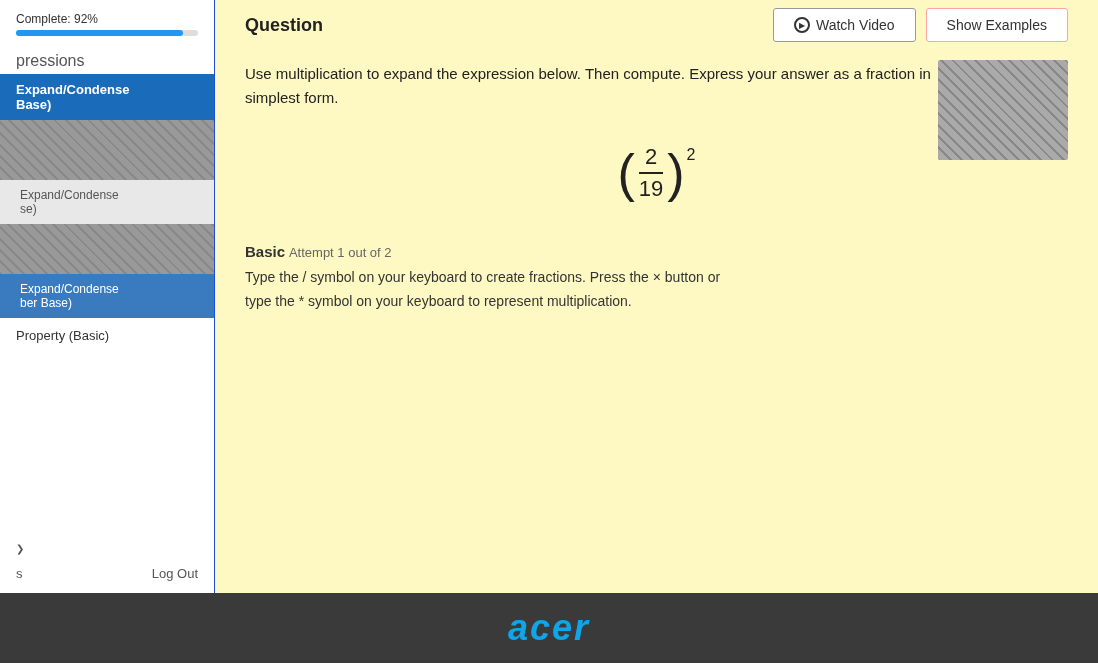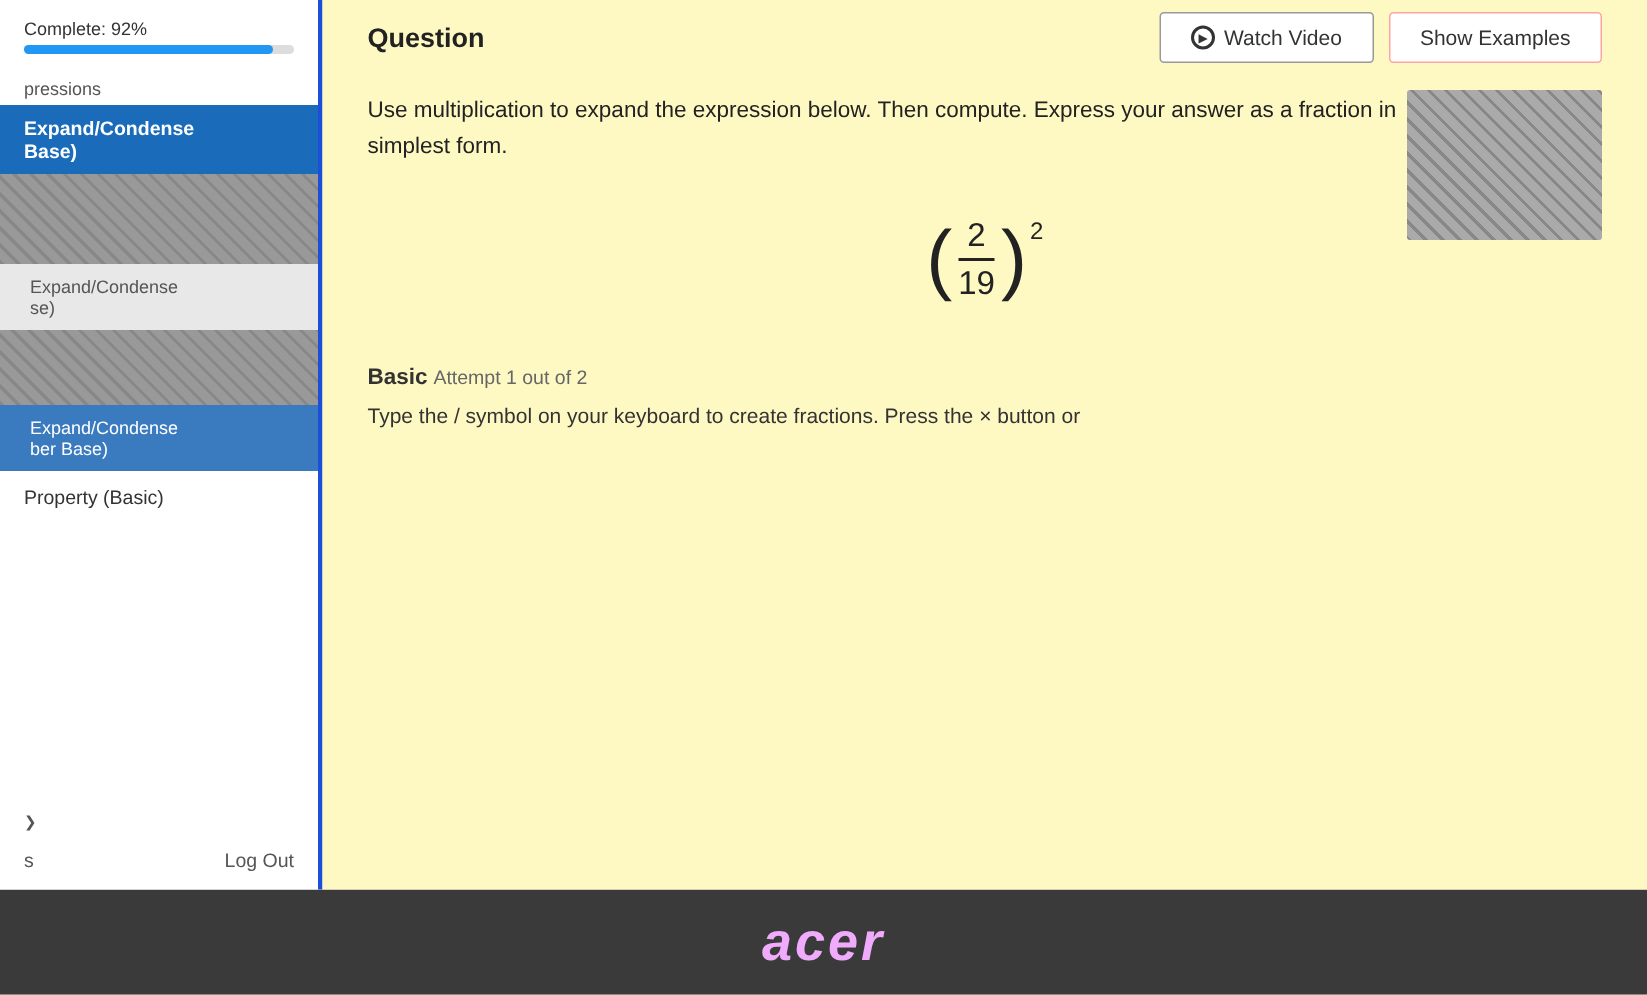--- a/index.html
+++ b/index.html
@@ -18,21 +18,21 @@
       display: flex;
       flex: 1;
       background: #fff;
       position: relative;
     }
 
     
     .sidebar {
       width: 215px;
       background: #fff;
-      border-right: 3px solid #1d4ed8;
+      border-right: 1px solid #1d4ed8;
       display: flex;
       flex-direction: column;
       padding: 0;
       flex-shrink: 0;
     }
 
     .progress-bar-container {
       padding: 12px 16px 8px 16px;
     }
 
@@ -50,21 +50,21 @@
     }
 
     .progress-bar-fill {
       height: 6px;
       background: #2196F3;
       border-radius: 3px;
       width: 92%;
     }
 
     .sidebar-section-label {
-      font-size: 12px;
+      font-size: 16px;
       color: #555;
       padding: 8px 16px 4px 16px;
     }
 
     .sidebar-item {
       padding: 8px 16px;
       font-size: 13px;
       color: #333;
       cursor: pointer;
     }
@@ -321,21 +321,21 @@
     
     .bottom-bar {
       height: 70px;
       background: #3a3a3a;
       display: flex;
       align-items: center;
       justify-content: center;
     }
 
     .acer-logo {
-      color: #f0abfc;
+      color: #0ea5e9;
       font-size: 36px;
       font-style: italic;
       font-weight: bold;
       letter-spacing: 2px;
     }
 
     
     .sidebar-image-block {
       height: 60px;
       background: repeating-linear-gradient(
@@ -426,20 +426,21 @@
     </div>
 
     <div class="answer-section">
       <div class="answer-header">
         <strong>Basic</strong>
         <span class="attempt-label">Attempt 1 out of 2</span>
       </div>
 
       <div class="instructions">
         <span>Type the / symbol on your keyboard to create fractions. Press the × button or</span><br>
+        <span>type the * symbol on your keyboard to represent multiplication.</span>
       </div>
 
     </div>
   </div>
 </div>
 
 <div class="bottom-bar">
   <div class="acer-logo">acer</div>
 </div>
 

